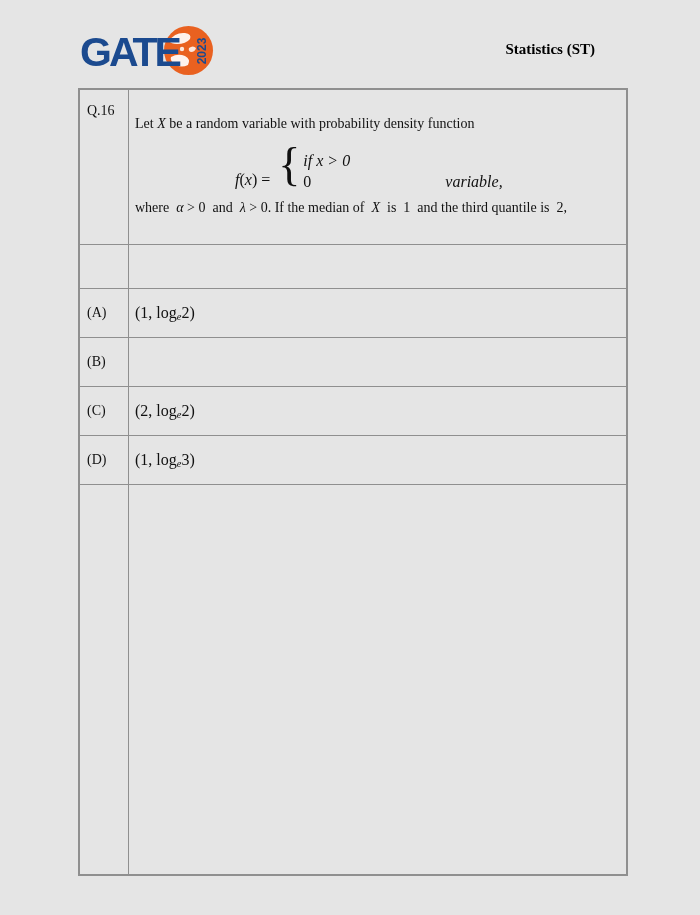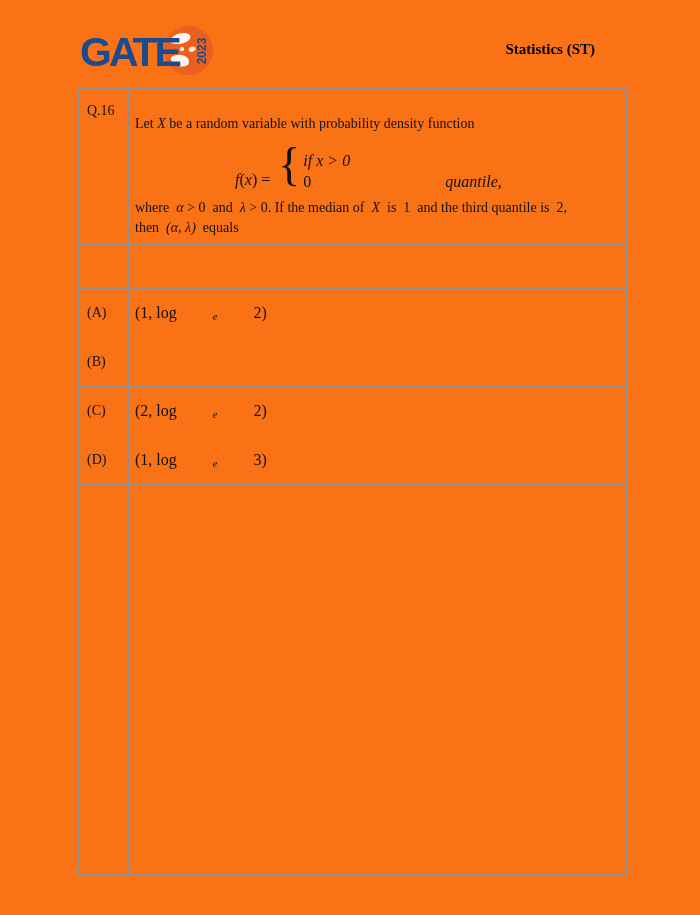--- a/index.html
+++ b/index.html
@@ -1,20 +1,20 @@
 <!DOCTYPE html>
 <html><head>
 <meta charset="utf-8">
 <style>
   * { margin:0; padding:0; box-sizing:border-box; }
   html,body { background:#ffffff; }
   .page {
     position:relative;
     width:700px; height:915px;
-    background:#f97316;
+    background:#e5e5e5;
     font-family:"Liberation Serif", serif;
     color:#111;
     overflow:hidden;
   }
 
   
   .logo { position:absolute; left:80px; top:24px; height:56px; display:flex; align-items:center; }
   .logo-text {
     position:relative; z-index:2;
     font-family:"Liberation Sans", sans-serif;
@@ -46,21 +46,21 @@
   }
   .cell-content { flex:1; }
 
   .row-q { height:154px; }
   .row-q .cell-label { padding:13px 6px 0 7px; align-items:flex-start; }
   .row-q .cell-content { padding:24px 10px 0 6px; font-size:14px; line-height:1.42; }
 
   .row-spacer1 { height:44px; }
   .row-opt { height:49px; }
   .row-opt .cell-label { align-items:center; padding-left:7px; }
-  .row-opt .cell-content { display:flex; align-items:center; padding-left:6px; font-size:16px;gap:36px; }
+  .row-opt .cell-content { display:flex; align-items:center; padding-left:6px; font-size:16px; }
   .row-spacer2 { height:390px; }
 
   
   .formula {
     display:flex; align-items:flex-end;
     margin:6px 0 6px 100px; height:52px;
     font-size:16px;
   }
   .formula-lhs { white-space:pre; }
   .brace {
@@ -107,26 +107,25 @@
         <p class="intro-line"><span>Let  </span><span class="i">X</span><span>  be a random variable with probability density function</span></p>
         <div class="formula">
           <span class="formula-lhs"><span class="i">f</span><span>(</span><span class="i">x</span><span>) = </span></span>
           <span class="brace">{</span>
           <div class="cases">
             <div class="case-row">
               <span class="case-cond"><span class="i">if x &gt; 0</span></span>
             </div>
             <div class="case-row">
               <span class="case-expr"><span>0</span></span>
-              <span class="case-cond"><span class="i">quantile,</span></span>
+              <span class="case-cond"><span class="i">variable,</span></span>
             </div>
           </div>
         </div>
         <p class="where-line"><span>where  </span><span class="i">α</span><span> &gt; 0  and  </span><span class="i">λ</span><span> &gt; 0. If the median of  </span><span class="i">X</span><span>  is  1  and the third quantile is  2,</span></p>
-        <p class="then-line"><span>then  </span><span class="i">(α, λ)</span><span>  equals</span></p>
       </div>
     </div>
 
     <div class="row row-spacer1">
       <div class="cell-label"></div>
       <div class="cell-content"></div>
     </div>
 
     <div class="row row-opt">
       <div class="cell-label">(A)</div>

